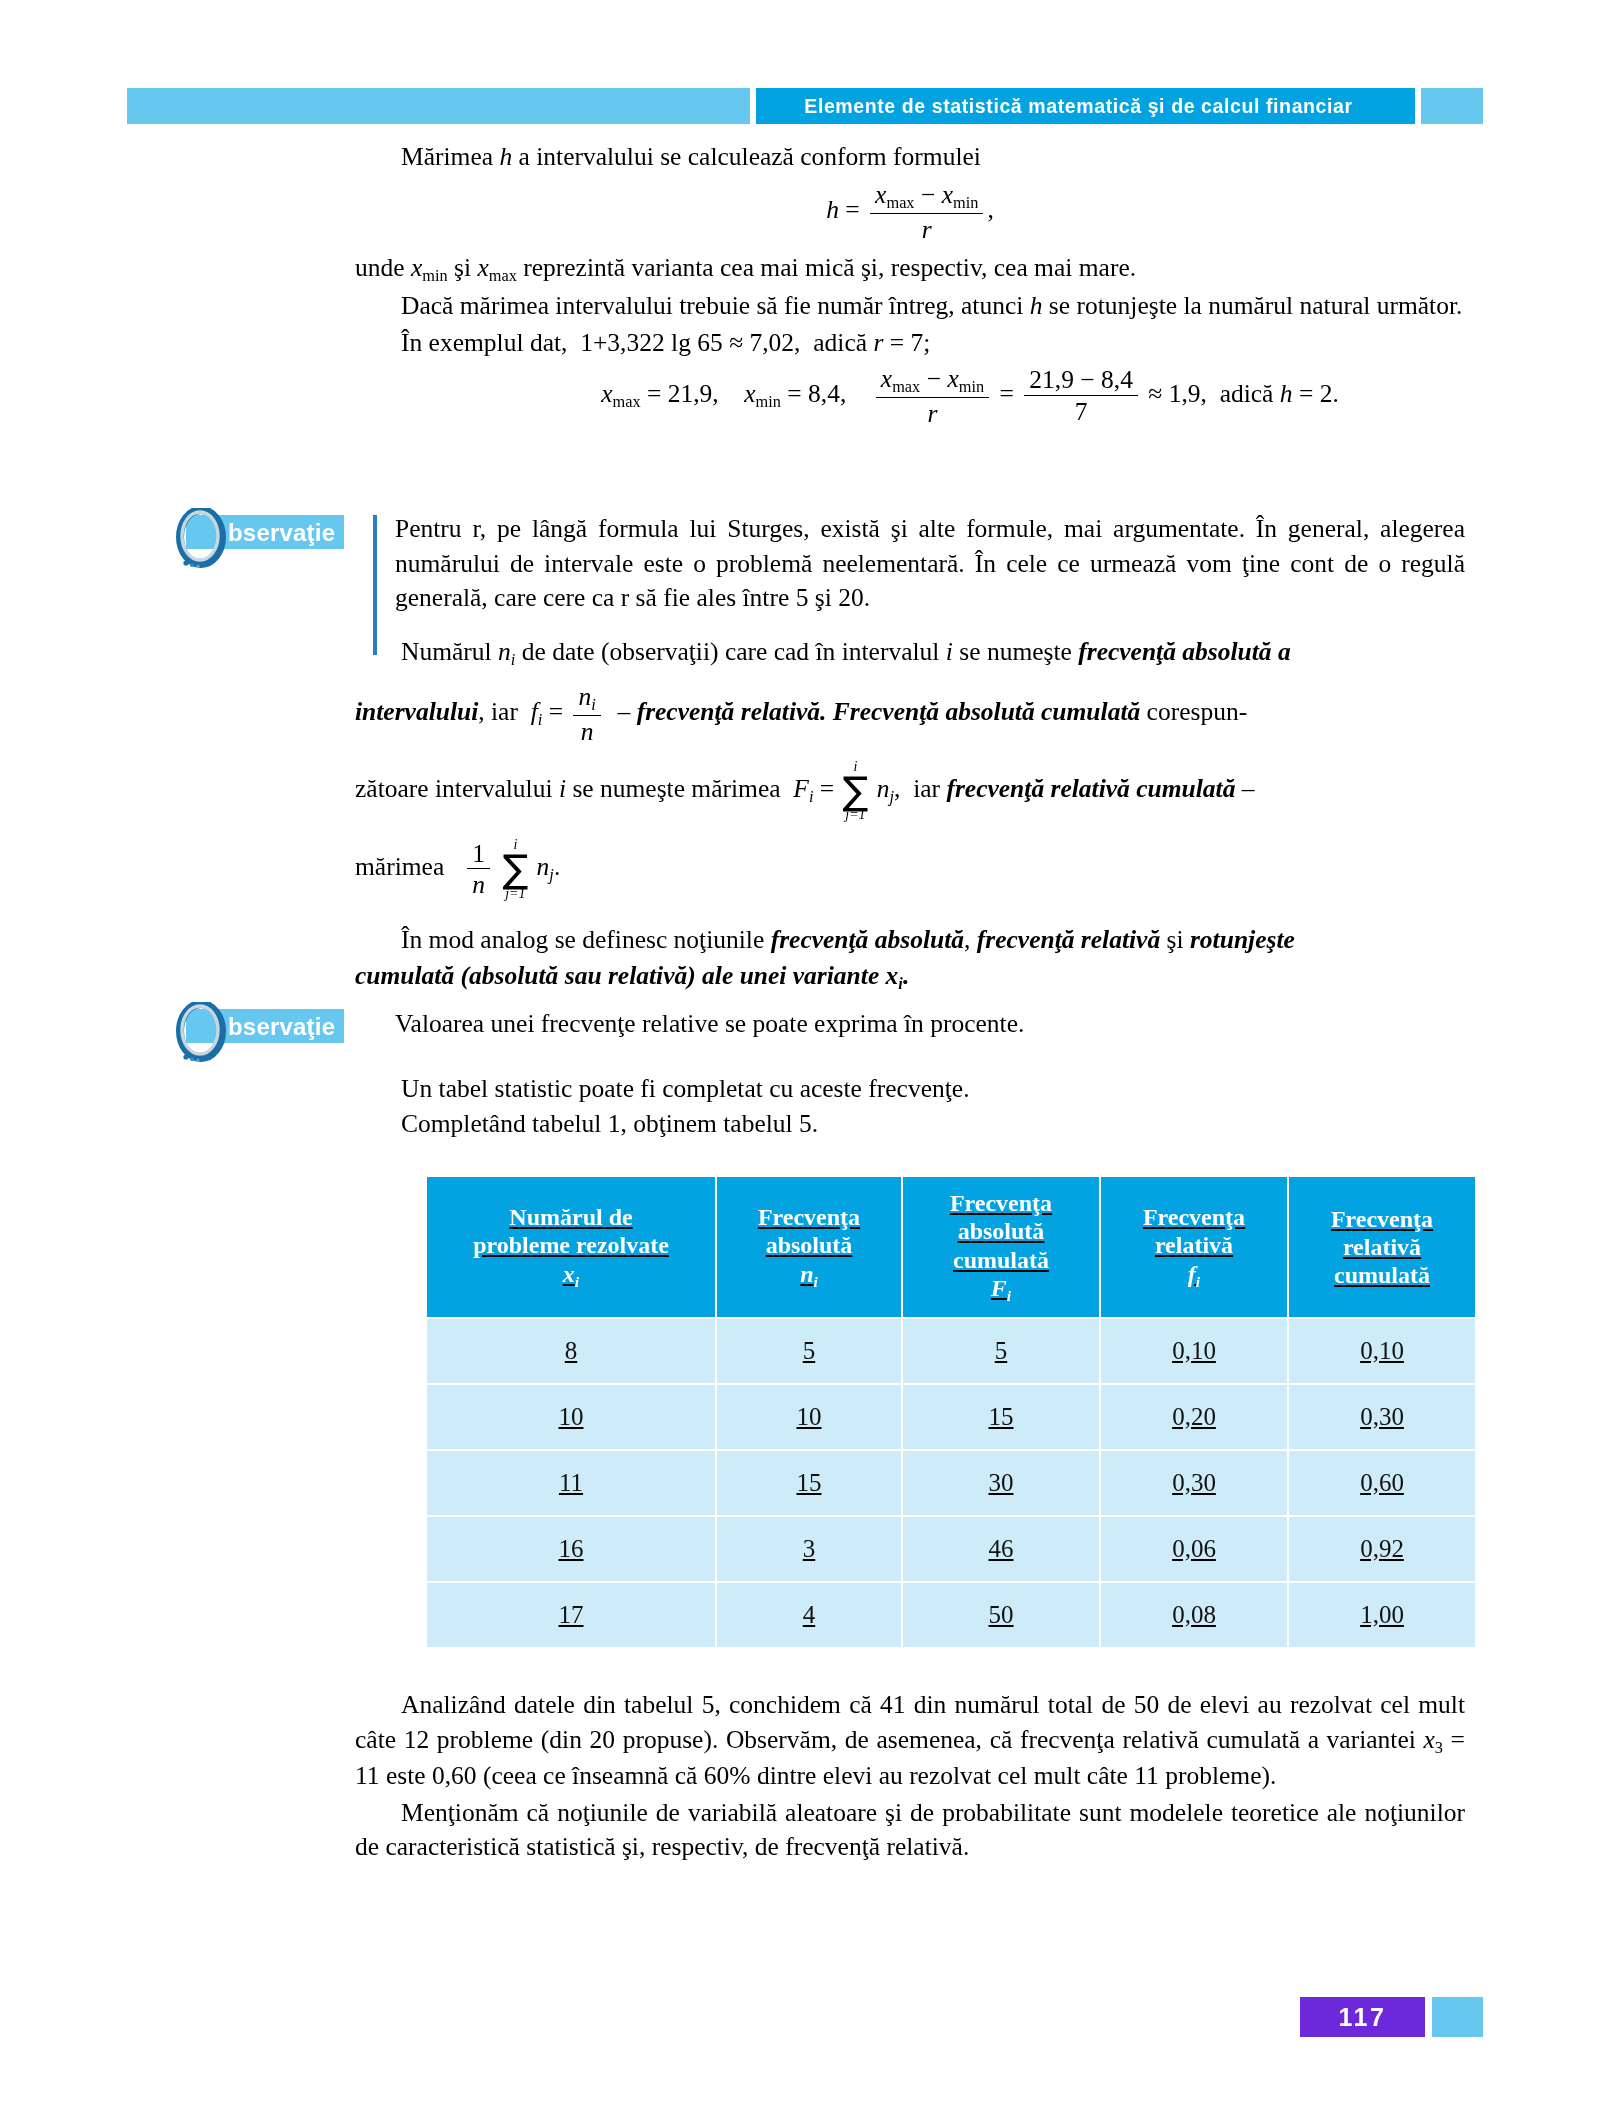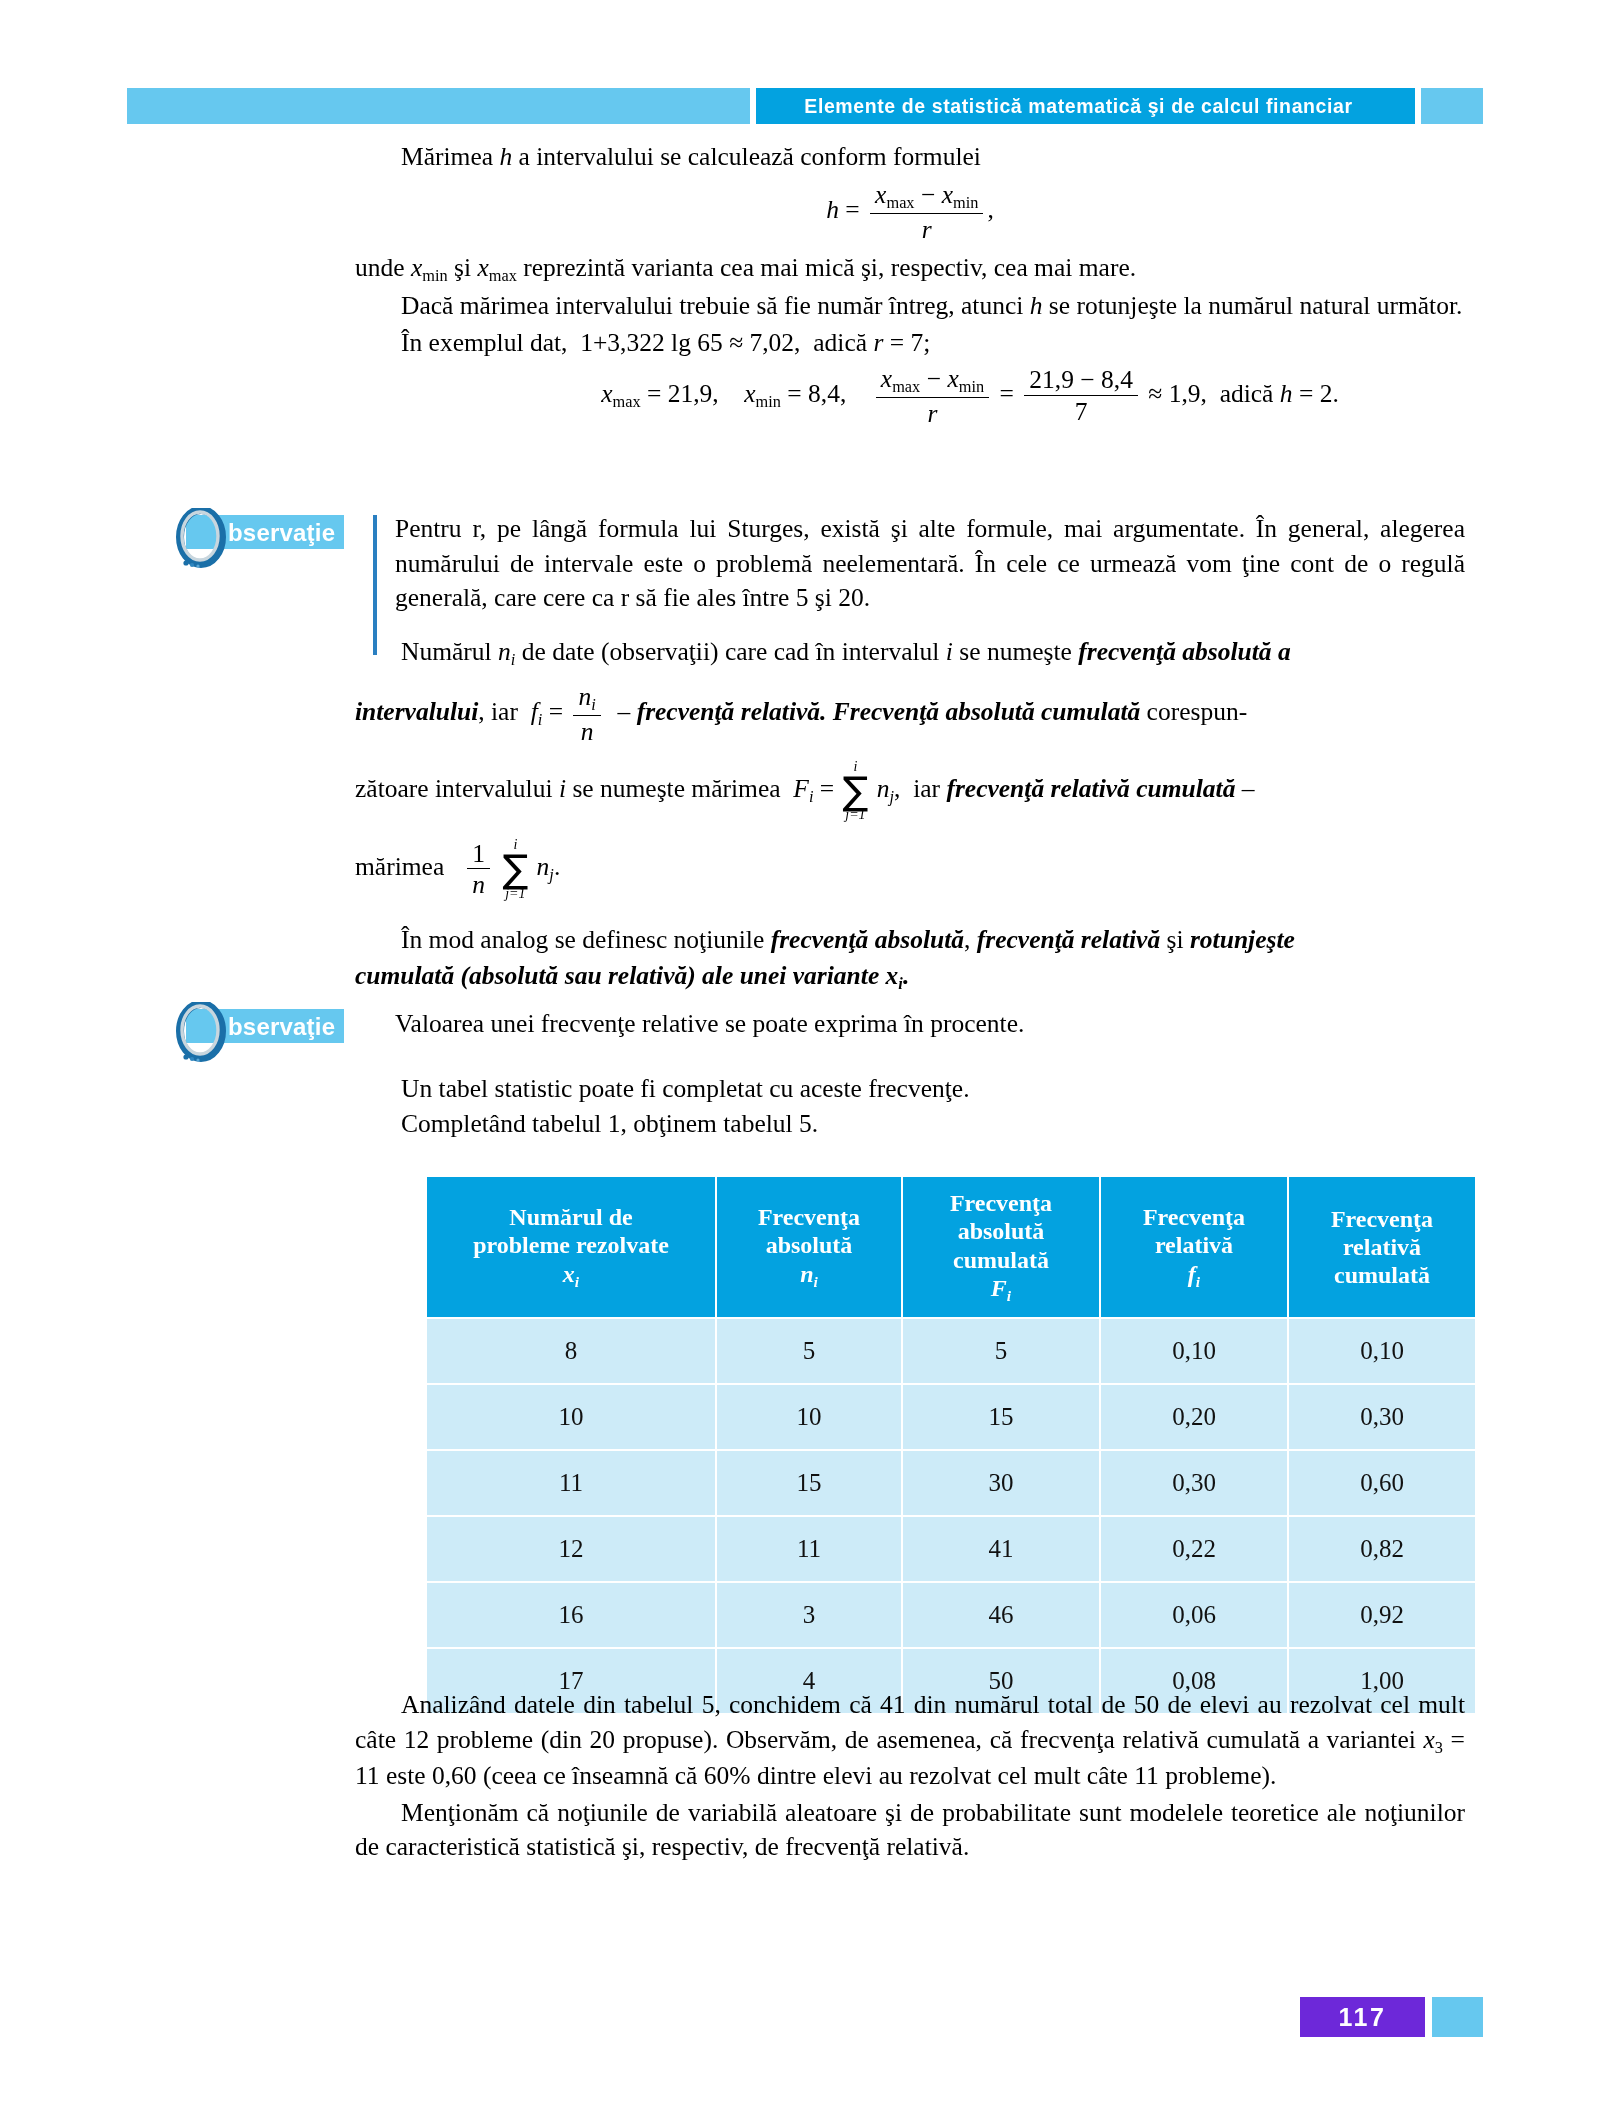--- a/index.html
+++ b/index.html
@@ -158,20 +158,21 @@
     width: 4px;
     background: #2a7fc1;
   }
   table.stat {
     position: absolute;
     left: 425px;
     top: 1175px;
     width: 1050px;
     border-collapse: collapse;
     table-layout: fixed;
+    text-decoration: underline;
   }
   table.stat th {
     background: #03a2e0;
     color: #ffffff;
     font-family: "Liberation Serif", "DejaVu Serif", serif;
     font-weight: bold;
     font-size: 24px;
     line-height: 1.18;
     padding: 12px 4px 12px 4px;
     border: 2px solid #ffffff;
@@ -423,27 +424,20 @@
       <td>0,30</td>
     </tr>
     <tr>
       <td>11</td>
       <td>15</td>
       <td>30</td>
       <td>0,30</td>
       <td>0,60</td>
     </tr>
     <tr>
-      <td>12</td>
-      <td>11</td>
-      <td>41</td>
-      <td>0,22</td>
-      <td>0,82</td>
-    </tr>
-    <tr>
       <td>16</td>
       <td>3</td>
       <td>46</td>
       <td>0,06</td>
       <td>0,92</td>
     </tr>
     <tr>
       <td>17</td>
       <td>4</td>
       <td>50</td>

